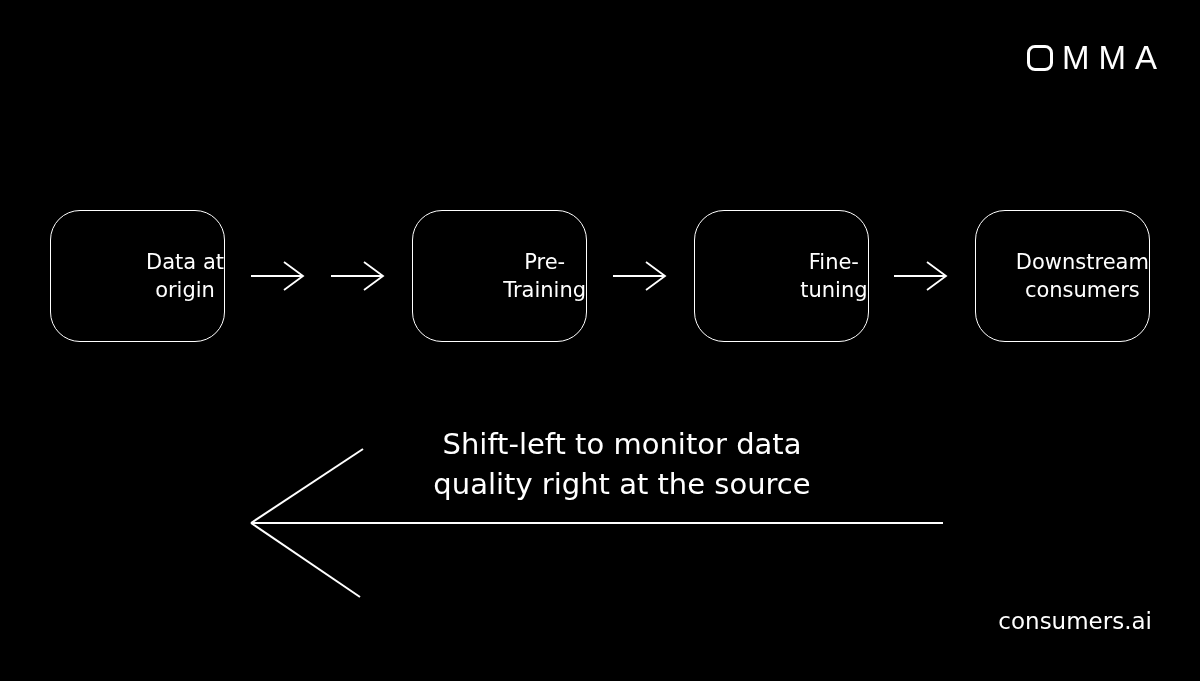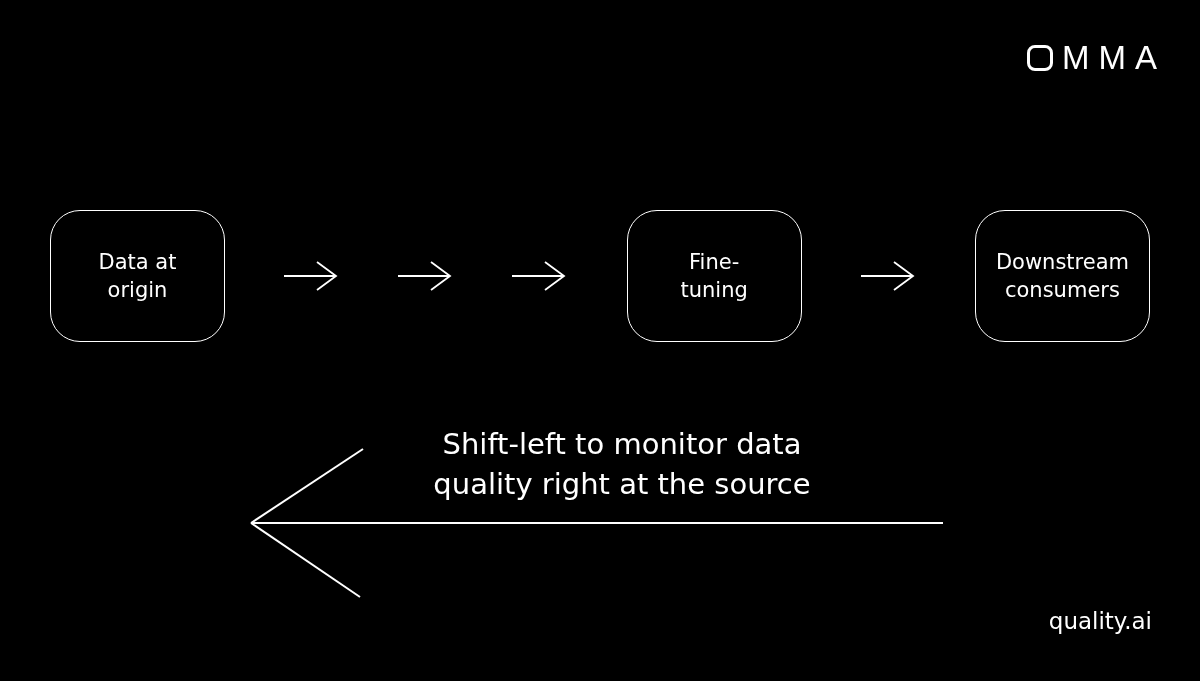--- a/index.html
+++ b/index.html
@@ -50,21 +50,21 @@
     justify-content: space-between;
     align-items: center;
   }
   .stage-box {
     width: 175px;
     height: 132px;
     border: 1.5px solid #ffffff;
     border-radius: 30px;
     display: flex;
     align-items: center;
-    justify-content: center;
+    justify-content: flex-end;
     flex: 0 0 auto;
     background: #000000;
   }
   .stage-label {
     font-size: 21px;
     font-weight: 500;
     line-height: 1.35;
     text-align: center;
     white-space: pre-line;
     color: #ffffff;
@@ -125,20 +125,24 @@
       <line x1="0" y1="18" x2="52" y2="18" stroke="#ffffff" stroke-width="1.8"></line>
       <polyline points="33,4 52,18 33,32" fill="none" stroke="#ffffff" stroke-width="1.8"></polyline>
     </svg>
 
 
     <svg class="flow-arrow" width="55" height="36" viewBox="0 0 55 36">
       <line x1="0" y1="18" x2="52" y2="18" stroke="#ffffff" stroke-width="1.8"></line>
       <polyline points="33,4 52,18 33,32" fill="none" stroke="#ffffff" stroke-width="1.8"></polyline>
     </svg>
 
+    <div class="stage-box">
+      <div class="stage-label">Pre-
+Training</div>
+    </div>
 
     <svg class="flow-arrow" width="55" height="36" viewBox="0 0 55 36">
       <line x1="0" y1="18" x2="52" y2="18" stroke="#ffffff" stroke-width="1.8"></line>
       <polyline points="33,4 52,18 33,32" fill="none" stroke="#ffffff" stroke-width="1.8"></polyline>
     </svg>
 
     <div class="stage-box">
       <div class="stage-label">Fine-
 tuning</div>
     </div>
@@ -157,15 +161,15 @@
 
   <div class="caption">Shift-left to monitor data
 quality right at the source</div>
 
   <svg class="big-arrow" width="710" height="170" viewBox="0 0 710 170">
     <line x1="11" y1="83" x2="703" y2="83" stroke="#ffffff" stroke-width="2"></line>
     <line x1="11" y1="83" x2="123" y2="9" stroke="#ffffff" stroke-width="2"></line>
     <line x1="11" y1="83" x2="120" y2="157" stroke="#ffffff" stroke-width="2"></line>
   </svg>
 
-  <div class="footer-url">quality.ai</div>
+  <div class="footer-url">consumers.ai</div>
 
 </div>
 
 </body></html>

